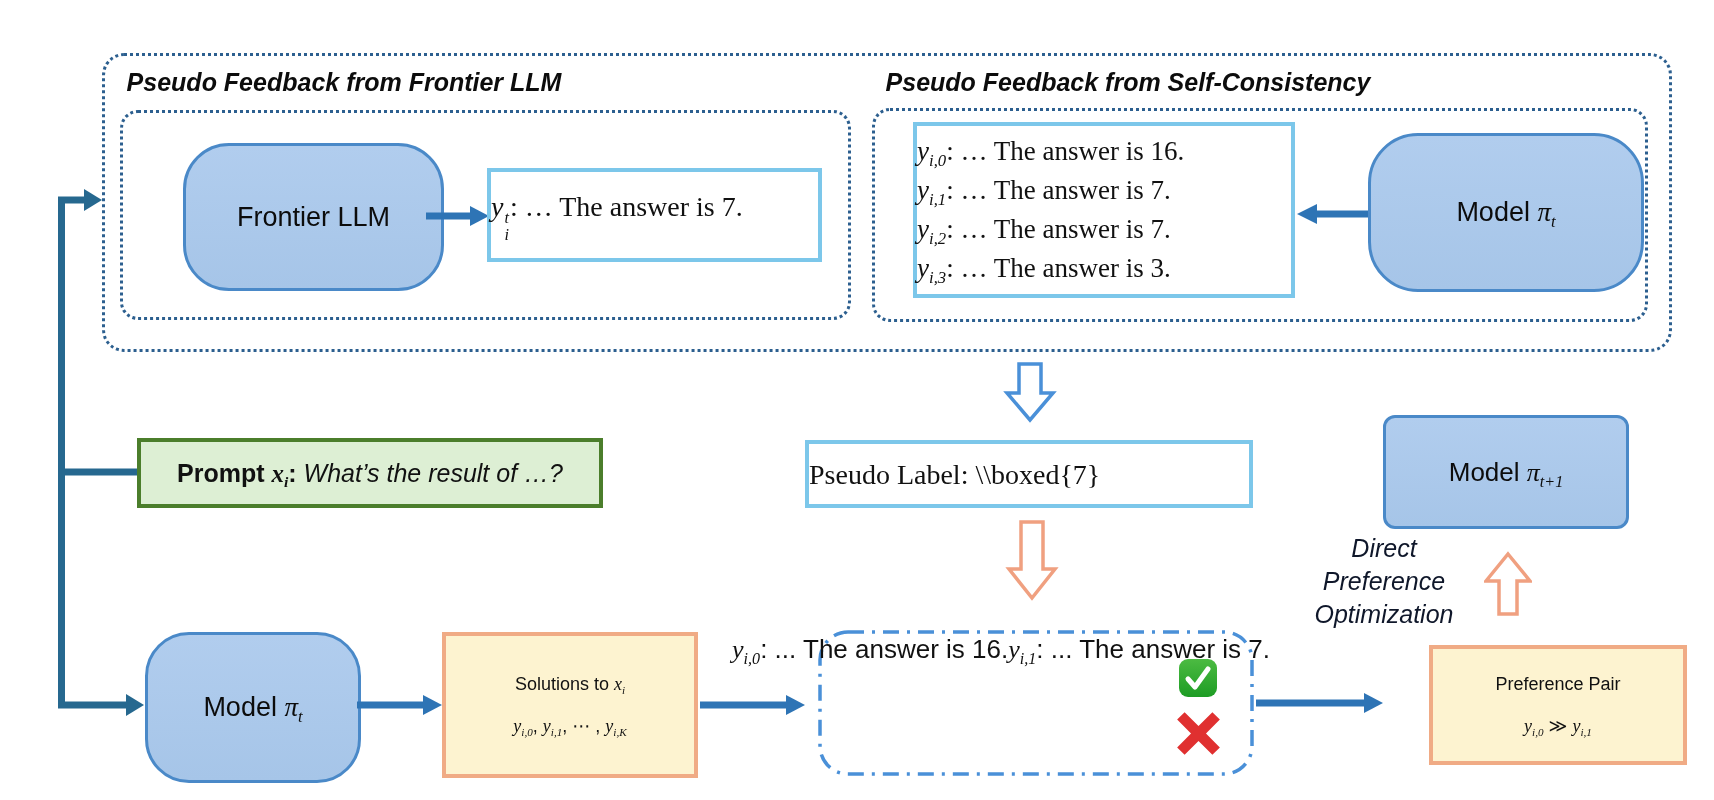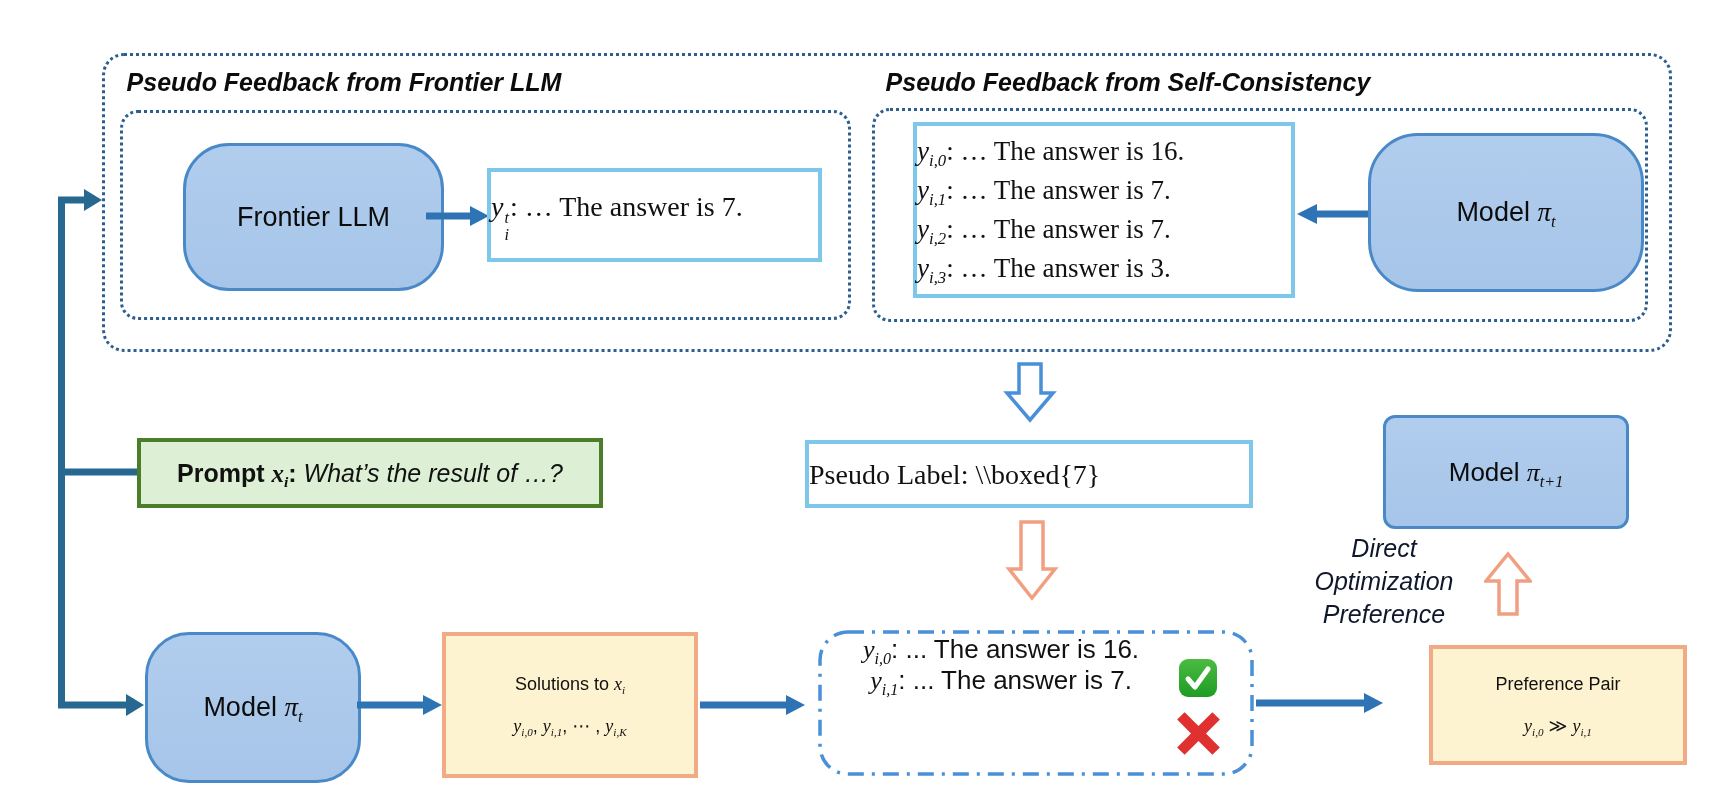--- a/index.html
+++ b/index.html
@@ -51,21 +51,21 @@
     font-family:"Liberation Serif",serif;font-style:italic;
     font-size:0.62em;line-height:0;vertical-align:-0.35em;
   }
   sub.bsub{font-weight:bold;}
   .stack{
     display:inline-flex;flex-direction:column;align-items:flex-start;
     font-family:"Liberation Serif",serif;font-style:italic;
     font-size:0.58em;line-height:1.02;vertical-align:-0.45em;margin:0 1px;
   }
   
-  .judged-lines{display:flex;flex-direction:column;justify-content:flex-start;}
+  .judged-lines{display:flex;flex-direction:row;justify-content:center;}
   .judged-lines > div{font-size:26px;white-space:nowrap;text-align:center;}
   
   .dpo{font-size:25px;font-style:italic;line-height:33px;text-align:center;color:#0f172a;}
 </style>
 </head>
 <body>
 
 <div class="canvas">
 
   <svg class="abs" style="left:40px;top:178px;" width="120" height="552">
@@ -188,17 +188,17 @@
   <div class="abs model-box" style="left:1383px;top:415px;width:240px;height:108px;border-radius:12px;font-size:26px;">
     <span><span class="p">Model </span><span class="m">π</span><sub class="sub">t+1</sub></span>
   </div>
 
   <svg class="abs" style="left:1484px;top:551px;" width="48" height="66">
     <path d="M24,3 L46,30 L33,30 L33,63 L15,63 L15,30 L2,30 Z" style="fill:#ffffff;stroke:var(--orange_arrow,#f0a080);stroke-width:3.5;"></path>
   </svg>
 
   <div class="abs dpo" style="left:1280px;top:532px;width:208px;">
     <div>Direct</div>
+    <div>Preference</div>
     <div>Optimization</div>
-    <div>Preference</div>
   </div>
 
 </div>
 
 </body></html>

